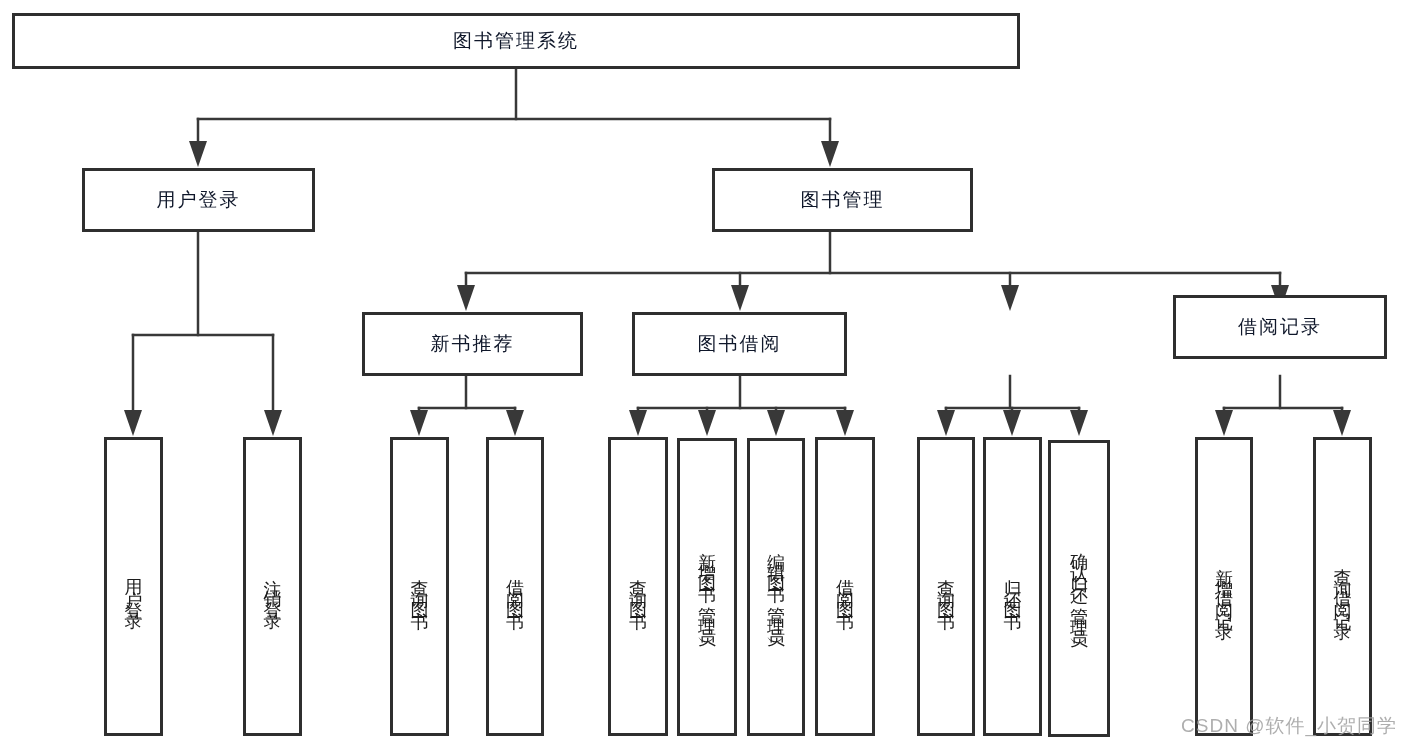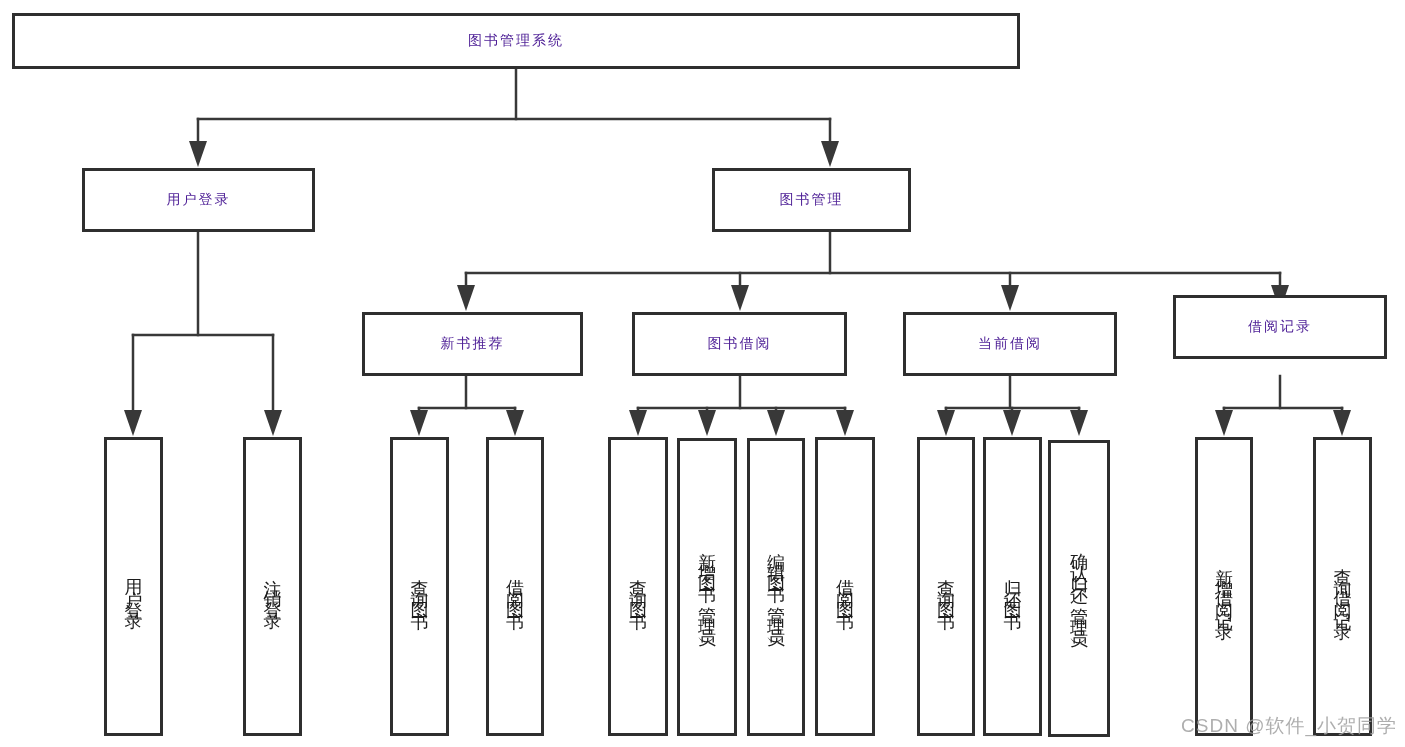--- a/index.html
+++ b/index.html
@@ -7,21 +7,21 @@
     position:relative;width:1405px;height:747px;background:#ffffff;overflow:hidden;
     font-family:"Liberation Sans",sans-serif;color:#1c1c1c;
   }
   .wires{position:absolute;left:0;top:0;width:1405px;height:747px;}
   .node{
     position:absolute;box-sizing:border-box;background:#ffffff;
     border:3px solid #2f2f2f;display:flex;align-items:center;justify-content:center;
     z-index:2;
   }
   .node-h span{
-    font-size:14px;letter-spacing:2px;white-space:nowrap;color:#4c1d95;
+    font-size:19px;letter-spacing:2px;white-space:nowrap;color:#0f172a;
   }
   .node-v span{
     writing-mode:vertical-rl;text-orientation:mixed;
     font-size:18px;letter-spacing:11px;line-height:1;color:#1c1c1c;
   }
   .watermark{
     position:absolute;right:8px;bottom:8px;z-index:5;
     font-size:19px;letter-spacing:1px;color:rgba(160,160,160,0.85);
     white-space:nowrap;
     margin-left:32px;
@@ -112,32 +112,29 @@
     </g>
   </svg>
 
   <div class="node node-h" style="left:12px;top:13px;width:1008px;height:56px">
     <span>图书管理系统</span>
   </div>
 
   <div class="node node-h" style="left:82px;top:168px;width:233px;height:64px">
     <span>用户登录</span>
   </div>
-  <div class="node node-h" style="left:712px;top:168px;width:199px;height:64px">
+  <div class="node node-h" style="left:712px;top:168px;width:261px;height:64px">
     <span>图书管理</span>
   </div>
 
   <div class="node node-h" style="left:362px;top:312px;width:221px;height:64px">
     <span>新书推荐</span>
   </div>
   <div class="node node-h" style="left:632px;top:312px;width:215px;height:64px">
     <span>图书借阅</span>
-  </div>
-  <div class="node node-h" style="left:903px;top:312px;width:214px;height:64px">
-    <span>当前借阅</span>
   </div>
   <div class="node node-h" style="left:1173px;top:295px;width:214px;height:64px">
     <span>借阅记录</span>
   </div>
 
   <div class="node node-v" style="left:104px;top:437px;width:59px;height:299px">
     <span>用户登录</span>
   </div>
   <div class="node node-v" style="left:243px;top:437px;width:59px;height:299px">
     <span>注销登录</span>

